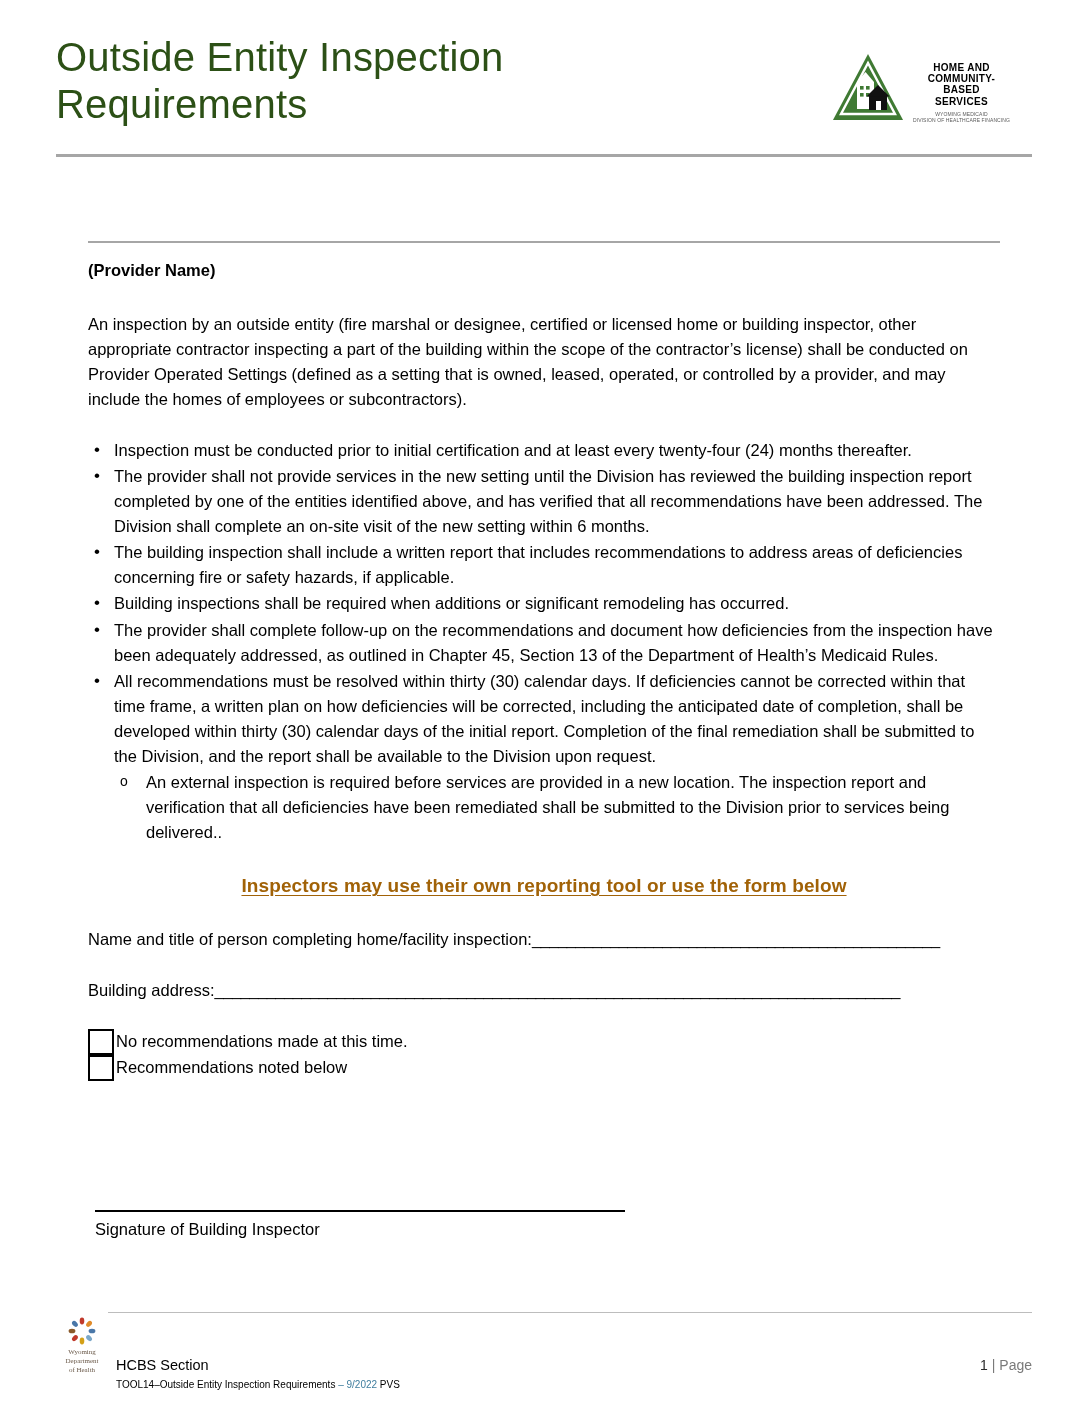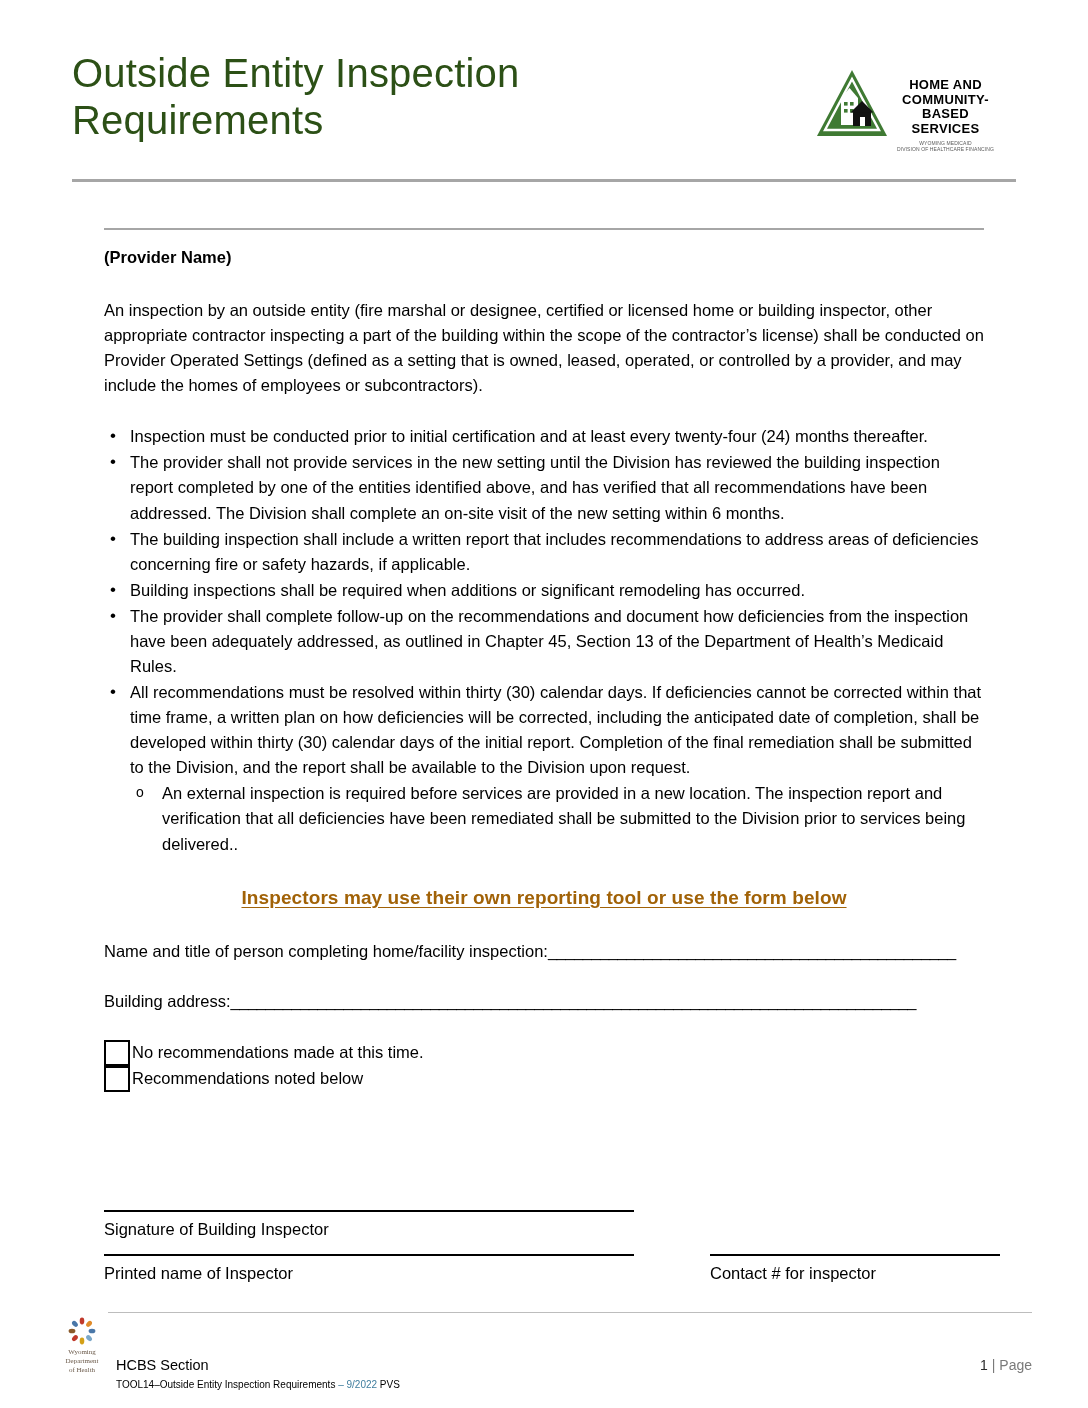--- a/index.html
+++ b/index.html
@@ -14,21 +14,21 @@
     font-family: "Liberation Sans", sans-serif;
     color: #000000;
     position: relative;
     overflow: hidden;
   }
 
   .page {
     position: relative;
     width: 1088px;
     height: 1408px;
-    padding: 16px;
+    padding: 0;
   }
 
   
   .header {
     position: relative;
     padding: 30px 56px 0 56px;
     display: flex;
     align-items: flex-start;
     justify-content: space-between;
   }
@@ -54,21 +54,21 @@
     width: 74px;
     height: 72px;
     position: relative;
     flex: 0 0 auto;
   }
   .logo-text {
     text-align: center;
     padding-top: 10px;
   }
   .logo-text .l1 {
-    font-size: 13px;
+    font-size: 10px;
     font-weight: bold;
     line-height: 1.12;
     letter-spacing: 0.3px;
     color: #000;
     font-family: "Liberation Sans", sans-serif;
   }
   .logo-text .l2 {
     margin-top: 4px;
     font-size: 5px;
     line-height: 1.25;
@@ -78,21 +78,21 @@
 
   .rule-main {
     margin: 26px 56px 0 56px;
     height: 3px;
     background: #a6a6a6;
   }
 
   
   .body-wrap {
     padding: 0 88px 0 88px;
-    margin-top: 46px;
+    margin-top: 84px;
   }
 
   .provider-line {
     height: 2px;
     background: #a6a6a6;
     width: 100%;
     margin-bottom: 16px;
   }
   .provider-name {
     font-size: 16.5px;
@@ -188,21 +188,21 @@
   .check-label {
     font-size: 16.5px;
     line-height: 1.2;
     padding-left: 2px;
     text-align: center;
   }
 
   
   .sig-area {
     position: absolute;
-    left: 104px;
+    left: 95px;
     right: 88px;
     top: 1210px;
   }
   .sig-grid {
     display: flex;
     justify-content: space-between;
   }
   .sig-col-left { width: 530px; }
   .sig-col-right { width: 290px; }
   .sig-line {
@@ -355,30 +355,20 @@
 
   </div>
 
   <div class="sig-area">
     <div class="sig-grid">
       <div class="sig-col-left">
         <div class="sig-line"></div>
         <div class="sig-label">Signature of Building Inspector</div>
       </div>
     </div>
-    <div class="sig-grid">
-      <div class="sig-col-left">
-        <div class="sig-line"></div>
-        <div class="sig-label">Printed name of Inspector</div>
-      </div>
-      <div class="sig-col-right">
-        <div class="sig-line"></div>
-        <div class="sig-label">Contact # for inspector</div>
-      </div>
-    </div>
   </div>
 
   <div class="footer">
     <div class="footer-inner">
       <div class="footer-logo">
         <div class="wdh-mark">
           <svg width="40" height="30" viewBox="0 0 40 30" xmlns="http://www.w3.org/2000/svg">
             <g transform="translate(20,15)">
               <g transform="rotate(0)">
                   <ellipse cx="0" cy="-10" rx="2.3" ry="3.4" fill="#c0392b"></ellipse>

